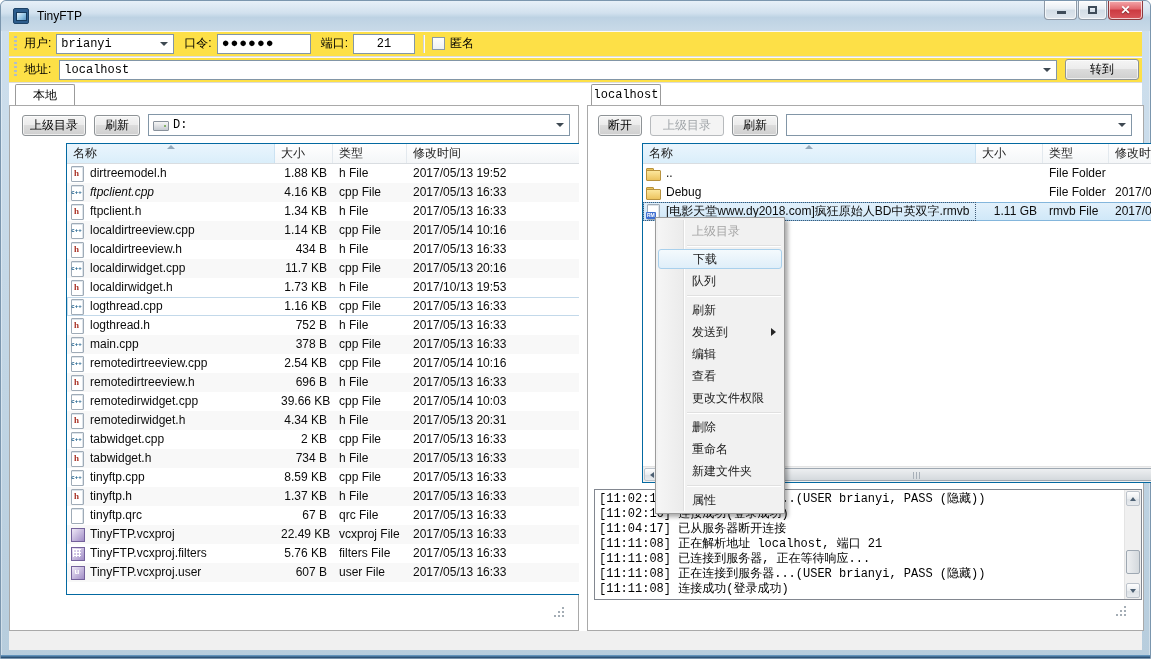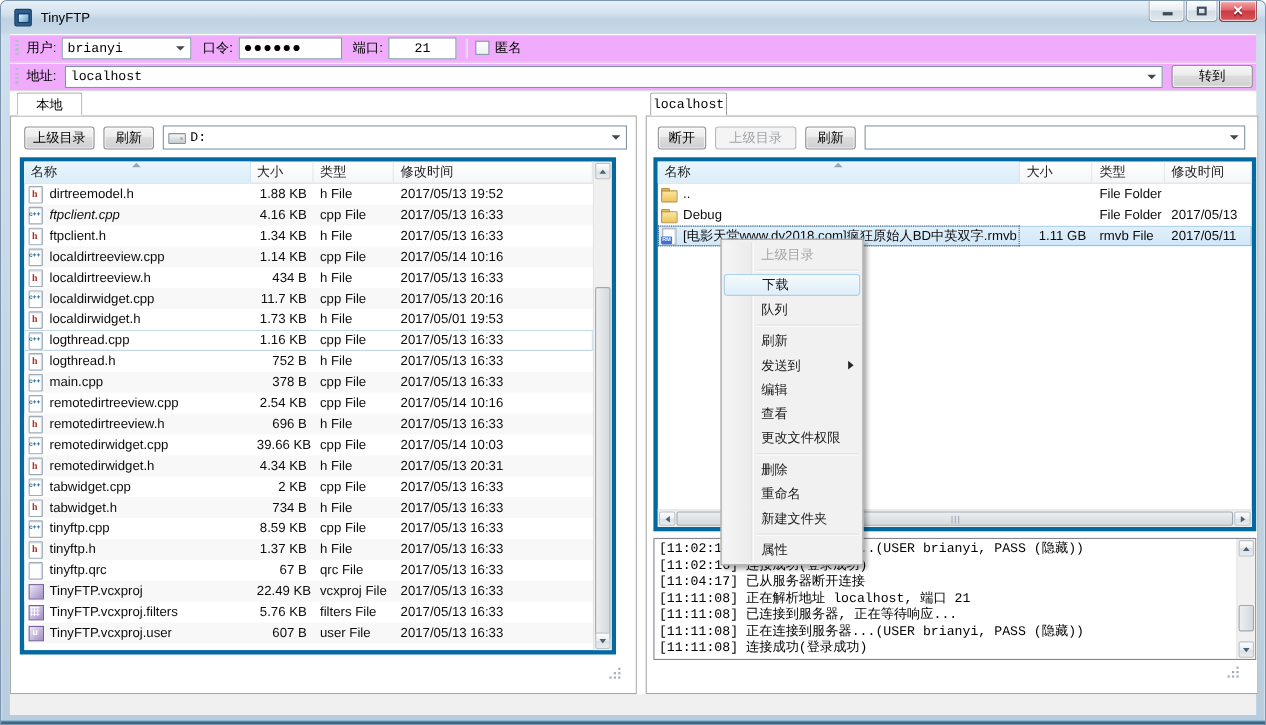--- a/index.html
+++ b/index.html
@@ -27,21 +27,21 @@
   .capbtn.close{width:35px;border-color:#8c3a3d;
     background:linear-gradient(#f4a9ac,#e2656b 45%,#cc3a41 50%,#d8555b);}
   .glyph-min{position:absolute;left:50%;bottom:5px;width:9px;height:3px;margin-left:-4px;background:#3f4c59;}
   .glyph-max{position:absolute;left:50%;top:50%;width:9px;height:8px;margin:-4px 0 0 -5px;border:2px solid #3f4c59;}
   .glyph-close{position:absolute;left:0;top:0;width:100%;height:100%;color:#fff;font-weight:bold;font-size:12px;
     text-align:center;line-height:18px;text-shadow:0 1px 1px rgba(0,0,0,.45);}
 
   
   #client{position:absolute;left:8px;right:8px;top:30px;bottom:8px;background:#f0f0f0;}
   .toolbar{position:absolute;left:0;right:0;height:26px;display:flex;align-items:center;padding-left:4px;
-    background:#f0abfc;border-bottom:1px solid #dcdcdc;box-shadow:inset 0 1px 0 #fafafa;}
+    background:#fde047;border-bottom:1px solid #dcdcdc;box-shadow:inset 0 1px 0 #fafafa;}
   #toolbar1{top:0;} #toolbar2{top:26;top:26px;}
   .tgrip{width:3px;height:16px;margin:0 7px 0 1px;flex:none;
     background:repeating-linear-gradient(to bottom,#b3bdc6 0 2px,transparent 2px 4px);}
   .tlabel{font-size:12px;color:#000;margin-right:5px;flex:none;}
   .field,.combo{background:#fff;border:1px solid #8296a7;height:20px;display:flex;align-items:center;
     font:12px "Liberation Mono",monospace;padding:0 4px;flex:none;position:relative;}
   .combo{padding-right:18px;}
   .combo .arr{position:absolute;right:5px;top:50%;margin-top:-2px;width:0;height:0;
     border-left:4px solid transparent;border-right:4px solid transparent;border-top:4px solid #3e4952;}
   .tbsep{width:1px;height:18px;background:#d2d2d2;box-shadow:1px 0 0 #fbfbfb;margin:0 8px;flex:none;}
@@ -56,21 +56,21 @@
   .tab{position:absolute;top:1px;height:21px;background:#fff;border:1px solid #9b9b9b;border-bottom:none;
     border-radius:2px 2px 0 0;display:flex;align-items:center;justify-content:center;font-size:12px;z-index:5;}
   #tab-local{left:6px;width:60px;}
   #tab-remote{left:582px;width:70px;font-family:"Liberation Mono",monospace;}
   .pane{position:absolute;top:22px;height:526px;background:#fff;border:1px solid #a9a9a9;}
   #pane-local{left:0;width:570px;}
   #pane-remote{left:578px;width:557px;}
   #splitter{position:absolute;left:570px;top:22px;width:8px;height:526px;background:#fff;}
 
   
-  .table{position:absolute;border:4px solid #0369a1;background:#fff;}
+  .table{position:absolute;border:1px solid #0369a1;background:#fff;margin-left:48px;}
   .thead{position:absolute;left:0;top:0;height:20px;display:flex;
     background:linear-gradient(#ffffff,#f4f6f8);border-bottom:1px solid #d9dde1;}
   .th{position:relative;display:flex;align-items:center;padding:0 6px;font-size:12px;color:#1c1c1c;
     border-right:1px solid #e3e9ee;overflow:hidden;white-space:nowrap;}
   .th.sorted{background:linear-gradient(#eaf5fd,#daeefa);border-right-color:#cbe2f2;}
   .sortarrow{position:absolute;top:1px;left:50%;margin-left:-4px;width:0;height:0;
     border-left:4px solid transparent;border-right:4px solid transparent;border-bottom:4px solid #93a9bb;}
   .tbody{position:absolute;left:0;top:20px;overflow:hidden;}
   .trow{display:flex;height:19px;align-items:center;font-size:12px;color:#0c0c0c;}
   #ltbody .trow:nth-child(even){background:#f8f8f8;}
@@ -287,21 +287,21 @@
                 <div class="td type c2">cpp File</div>
                 <div class="td modified c3">2017/05/13 20:16</div>
               </div>
               <div class="trow">
                 <div class="td name c0">
                   <span class="icon page h"></span>
                   <span style="overflow: hidden; white-space: nowrap;">localdirwidget.h</span>
                 </div>
                 <div class="td size c1">1.73 KB</div>
                 <div class="td type c2">h File</div>
-                <div class="td modified c3">2017/05/01 19:53</div>
+                <div class="td modified c3">2017/10/13 19:53</div>
               </div>
               <div class="trow current">
                 <div class="td name c0">
                   <span class="icon page cpp"></span>
                   <span style="overflow: hidden; white-space: nowrap;">logthread.cpp</span>
                 </div>
                 <div class="td size c1">1.16 KB</div>
                 <div class="td type c2">cpp File</div>
                 <div class="td modified c3">2017/05/13 16:33</div>
               </div>

